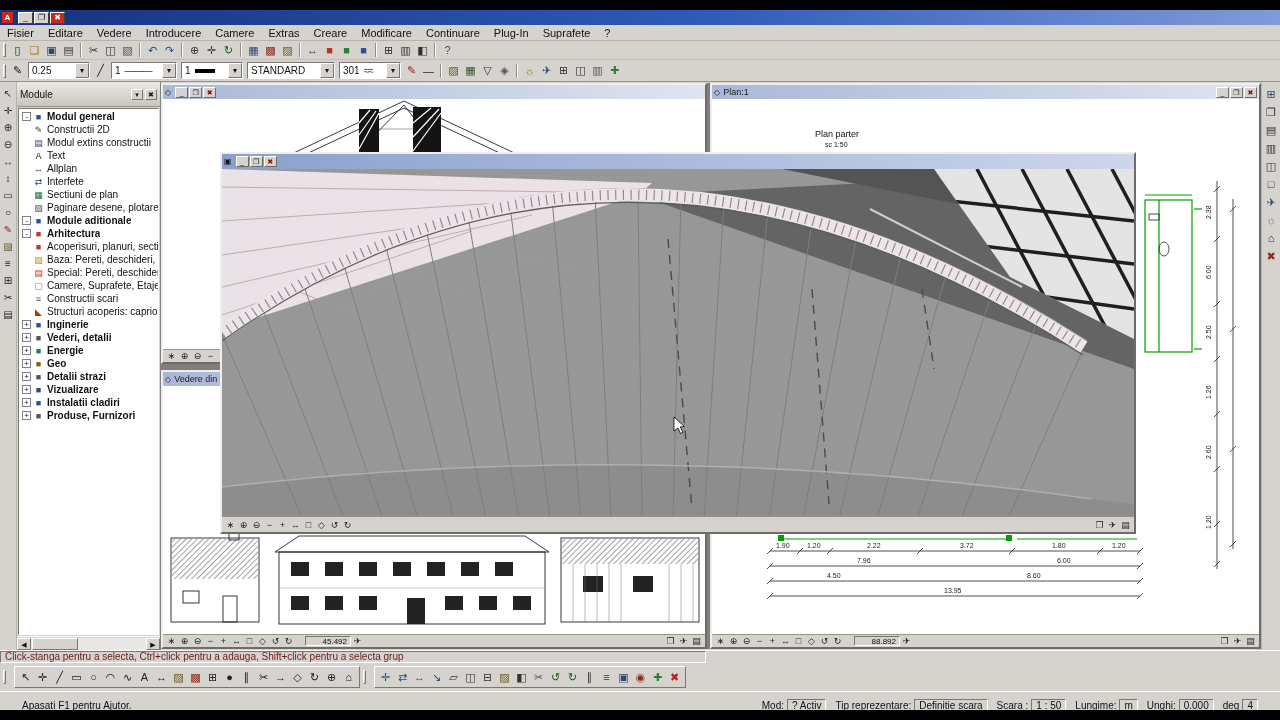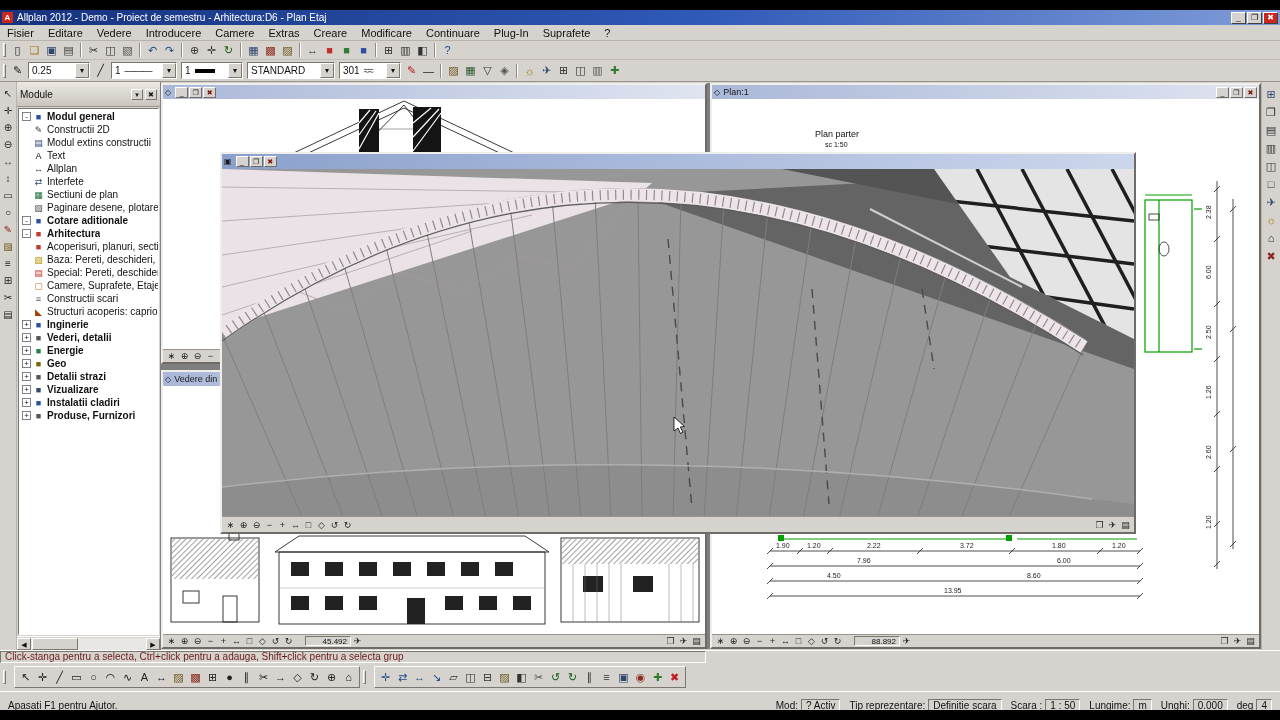--- a/index.html
+++ b/index.html
@@ -102,35 +102,34 @@
 
   
   .btoolbar{position:absolute;top:663px;left:0;width:1280px;height:28px;background:#d6d3ce;display:flex;
     align-items:center}
   .bt-group{display:flex;align-items:center;border:1px solid;border-color:#fff #7a7672 #7a7672 #fff;
     margin-left:5px;padding:1px 2px;background:#d6d3ce}
   .bt-group .tbi{width:17px;height:18px;font-size:11px}
 
   
   .bstatus{position:absolute;top:691px;left:0;width:1280px;height:27px;background:#d6d3ce;
-    border-top:1px solid #fff;display:flex;align-items:center;font-size:10px;padding:0 8px;gap:3px}
+    border-top:1px solid #fff;display:flex;align-items:center;font-size:10px;padding:0 22px;gap:3px}
   .help-text{flex:1;white-space:nowrap}
   .slabel{margin-left:6px;white-space:nowrap}
   .sfield{border:1px solid;border-color:#7a7672 #fff #fff #7a7672;height:13px;line-height:12px;
     padding:0 4px;background:#d6d3ce;white-space:nowrap}
 </style>
 </head>
 <body>
 
 <div class="screen">
   <div class="bar-black" id="bar-top"></div>
 
   <div class="titlebar">
     <span class="app-ico">A</span>
-    <span class="title-text">Allplan 2012 - Demo - Proiect de semestru - Arhitectura:D6 - Plan Etaj</span>
     <span class="cap-btn">_</span>
     <span class="cap-btn">❐</span>
     <span class="cap-btn close">✖</span>
   </div>
 
   <div class="menubar">
 
       <span class="menu-item">Fisier</span>
 
       <span class="menu-item">Editare</span>
@@ -367,21 +366,21 @@
 
           <div class="tree-row leaf" title="Paginare desene, plotare">
             <span class="exp"></span>
             <span class="tico" style="color: rgb(85, 85, 85);">▧</span>
             <span class="tlabel">Paginare desene, plotare</span>
           </div>
 
           <div class="tree-row root" title="Module aditionale">
             <span class="exp">-</span>
             <span class="tico" style="color: rgb(42, 79, 158);">■</span>
-            <span class="tlabel">Cotare aditionale</span>
+            <span class="tlabel">Module aditionale</span>
           </div>
 
           <div class="tree-row root" title="Arhitectura">
             <span class="exp">-</span>
             <span class="tico" style="color: rgb(192, 57, 43);">■</span>
             <span class="tlabel">Arhitectura</span>
           </div>
 
           <div class="tree-row leaf" title="Acoperisuri, planuri, secti">
             <span class="exp"></span>

